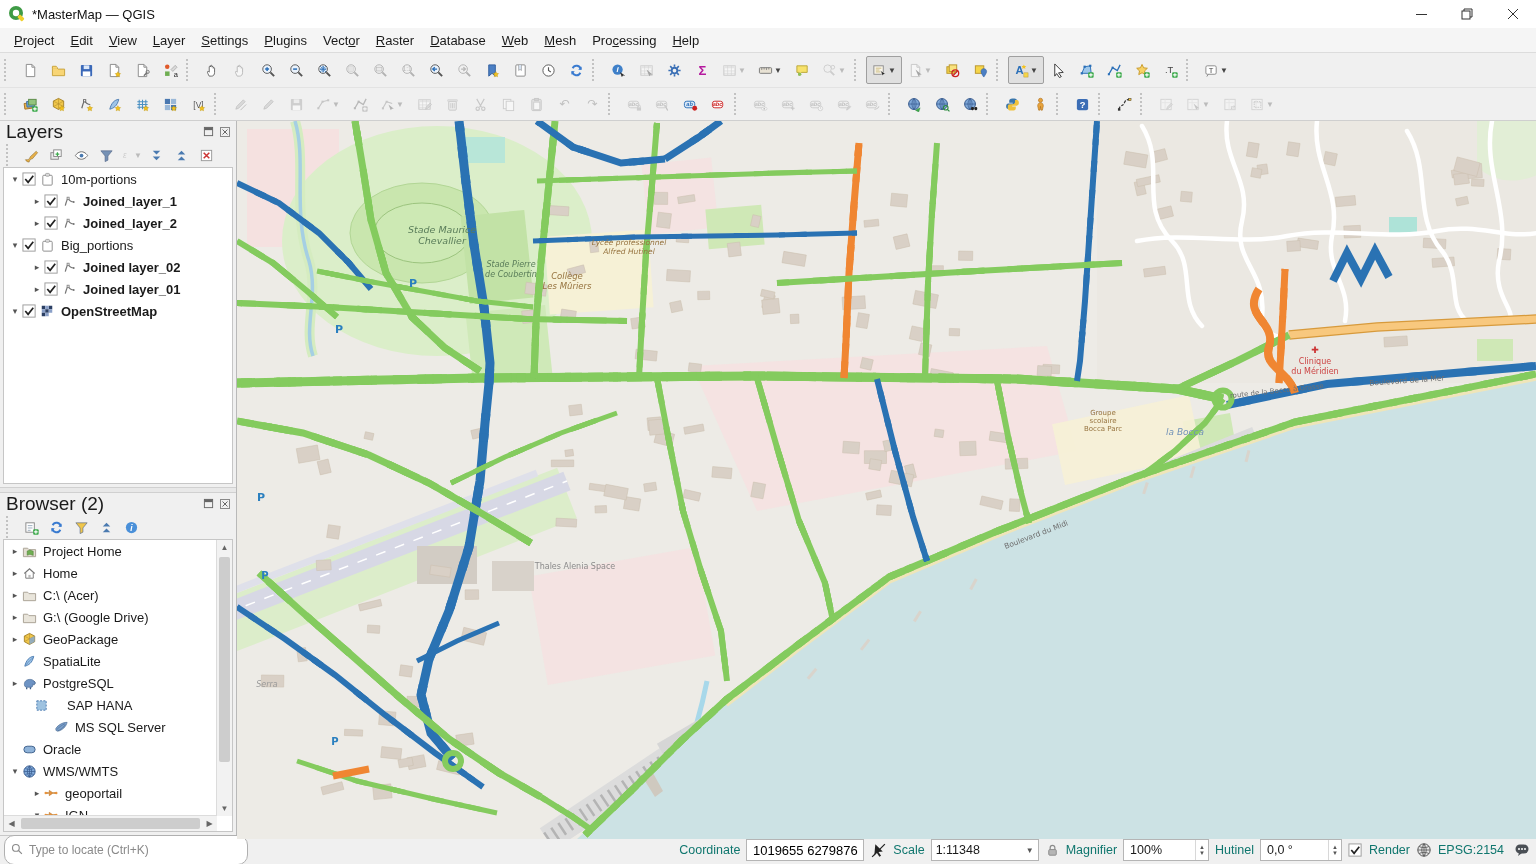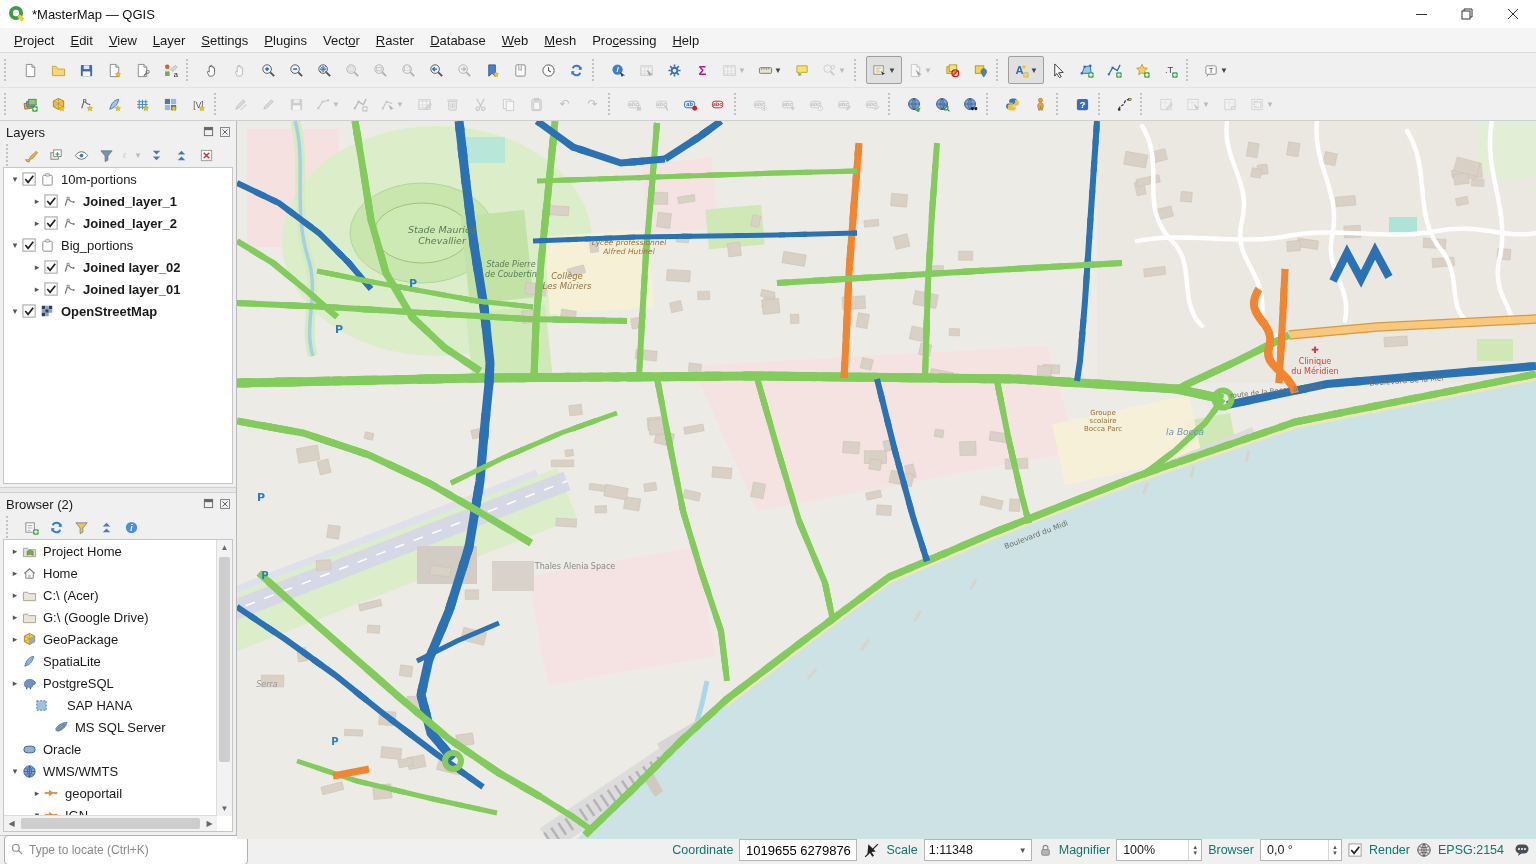--- a/index.html
+++ b/index.html
@@ -24,21 +24,21 @@
   .tbtn .dd{font-size:8px;color:#444;margin-left:1px;}
   .tbtn.d svg{filter:grayscale(1) opacity(.4);}
   .tbtn.d .dd{color:#bbb;}
   .tbtn.p{background:#e0e0e0;border:1px solid #9f9f9f;}
   .tsep{width:6px;height:22px;border-left:2px dotted #c2c2c2;margin:0 4px 0 2px;flex:0 0 auto;}
   
   .main{flex:1;display:flex;min-height:0;}
   .left{width:236px;flex:0 0 auto;display:flex;flex-direction:column;background:#f0f0f0;border-right:1px solid #b9b9b9;}
   .panel{display:flex;flex-direction:column;min-height:0;}
   .phead{height:22px;display:flex;align-items:center;padding:0 6px;flex:0 0 auto;}
-  .ptitle{font-size:13px;}
+  .ptitle{font-size:19px;}
   .pbtns{margin-left:auto;display:flex;gap:6px;align-items:center;color:#555;}
   .ptools{height:24px;display:flex;align-items:center;padding-left:4px;gap:1px;flex:0 0 auto;}
   .ptools .tbtn{width:22px;height:22px;}
   .ptree{flex:1;background:#fff;border:1px solid #c6c6c6;margin:0 3px 3px 3px;overflow:hidden;position:relative;font-size:13px;}
   .trow{height:22px;display:flex;align-items:center;white-space:nowrap;}
   .trow .exp{width:14px;text-align:center;color:#555;font-size:9px;flex:0 0 auto;}
   .trow .chk{width:15px;height:15px;margin-right:3px;flex:0 0 auto;display:flex;}
   .trow .ticon{width:17px;height:16px;margin-right:4px;flex:0 0 auto;display:flex;align-items:center;}
   .trow .tlabel{overflow:hidden;}
   .trow .tlabel.b{font-weight:bold;}
@@ -48,21 +48,21 @@
   .vscroll .arr{height:15px;display:flex;align-items:center;justify-content:center;font-size:8px;color:#666;}
   .vscroll .arr.b{position:absolute;bottom:0;left:0;right:0;}
   .vthumb{position:absolute;left:2px;right:2px;top:17px;height:205px;background:#cdcdcd;border-radius:2px;}
   .hscroll{position:absolute;left:0;right:15px;bottom:0;height:15px;background:#f2f2f2;border-top:1px solid #dcdcdc;display:flex;align-items:center;}
   .hscroll .arr{width:15px;text-align:center;font-size:8px;color:#666;}
   .hthumb{height:11px;background:#cdcdcd;border-radius:2px;flex:1;margin:0 2px;}
   .map{flex:1;position:relative;background:#edebe6;}
   .map svg{display:block;}
   
   .statusbar{height:28px;background:#f0f0f0;border-top:1px solid #c8c8c8;display:flex;align-items:center;padding:0 6px 0 4px;gap:6px;flex:0 0 auto;font-size:12.5px;}
-  .locate{width:230px;height:20px;border:1px solid #b0b0b0;border-radius:4px;background:#fff;display:flex;align-items:center;padding:4px 6px;gap:4px;flex:0 0 auto;}
+  .locate{width:230px;height:20px;border:1px solid #b0b0b0;border-radius:10px;background:#fff;display:flex;align-items:center;padding:4px 6px;gap:4px;flex:0 0 auto;}
   .locate input{border:none;outline:none;flex:1;font-size:12px;font-family:inherit;color:#333;background:transparent;}
   .locate input::placeholder{color:#8a8a8a;}
   .sspacer{flex:1;}
   .slabel{color:#0f766e;flex:0 0 auto;}
   .sinput{height:18px;border:1px solid #b5b5b5;background:#fff;font-size:13px;font-family:inherit;text-align:center;flex:0 0 auto;}
   .coord{width:112px;}
   .scombo{height:20px;width:98px;border:1px solid #b5b5b5;background:#fff;display:flex;align-items:center;padding:0 4px;flex:0 0 auto;}
   .scombo .dd{margin-left:auto;font-size:8px;color:#555;}
   .sspin{height:20px;border:1px solid #b5b5b5;background:#fff;display:flex;align-items:center;padding-left:6px;flex:0 0 auto;}
   .sspin .val{flex:1;}
@@ -1499,21 +1499,21 @@
         <svg width="15" height="15" viewBox="0 0 16 16">
           <rect x="4" y="7" width="8" height="6" rx="1" fill="#b5b5b5" stroke="#8a8a8a"></rect>
           <path d="M5.5 7V5a2.5 2.5 0 015 0v2" fill="none" stroke="#8a8a8a" stroke-width="1.3"></path>
         </svg>
       </span>
     <span class="slabel">Magnifier</span>
     <div class="sspin" style="width:78px">
       <span class="val">100%</span>
         <span class="sarr">▲<span>▼</span></span>
     </div>
-    <span class="slabel">Browser</span>
+    <span class="slabel">Hutinel</span>
     <div class="sspin" style="width:74px">
       <span class="val">0,0 °</span>
         <span class="sarr">▲<span>▼</span></span>
     </div>
     <span class="sicon" id="icRenderChk">
         <svg width="15" height="15" viewBox="0 0 16 16">
           <rect x="1" y="1" width="13" height="13" fill="#fff" stroke="#9a9a9a"></rect>
           <path d="M3.5 7.5l3 3.5L12 4" fill="none" stroke="#222" stroke-width="1.8"></path>
         </svg>
       </span>

